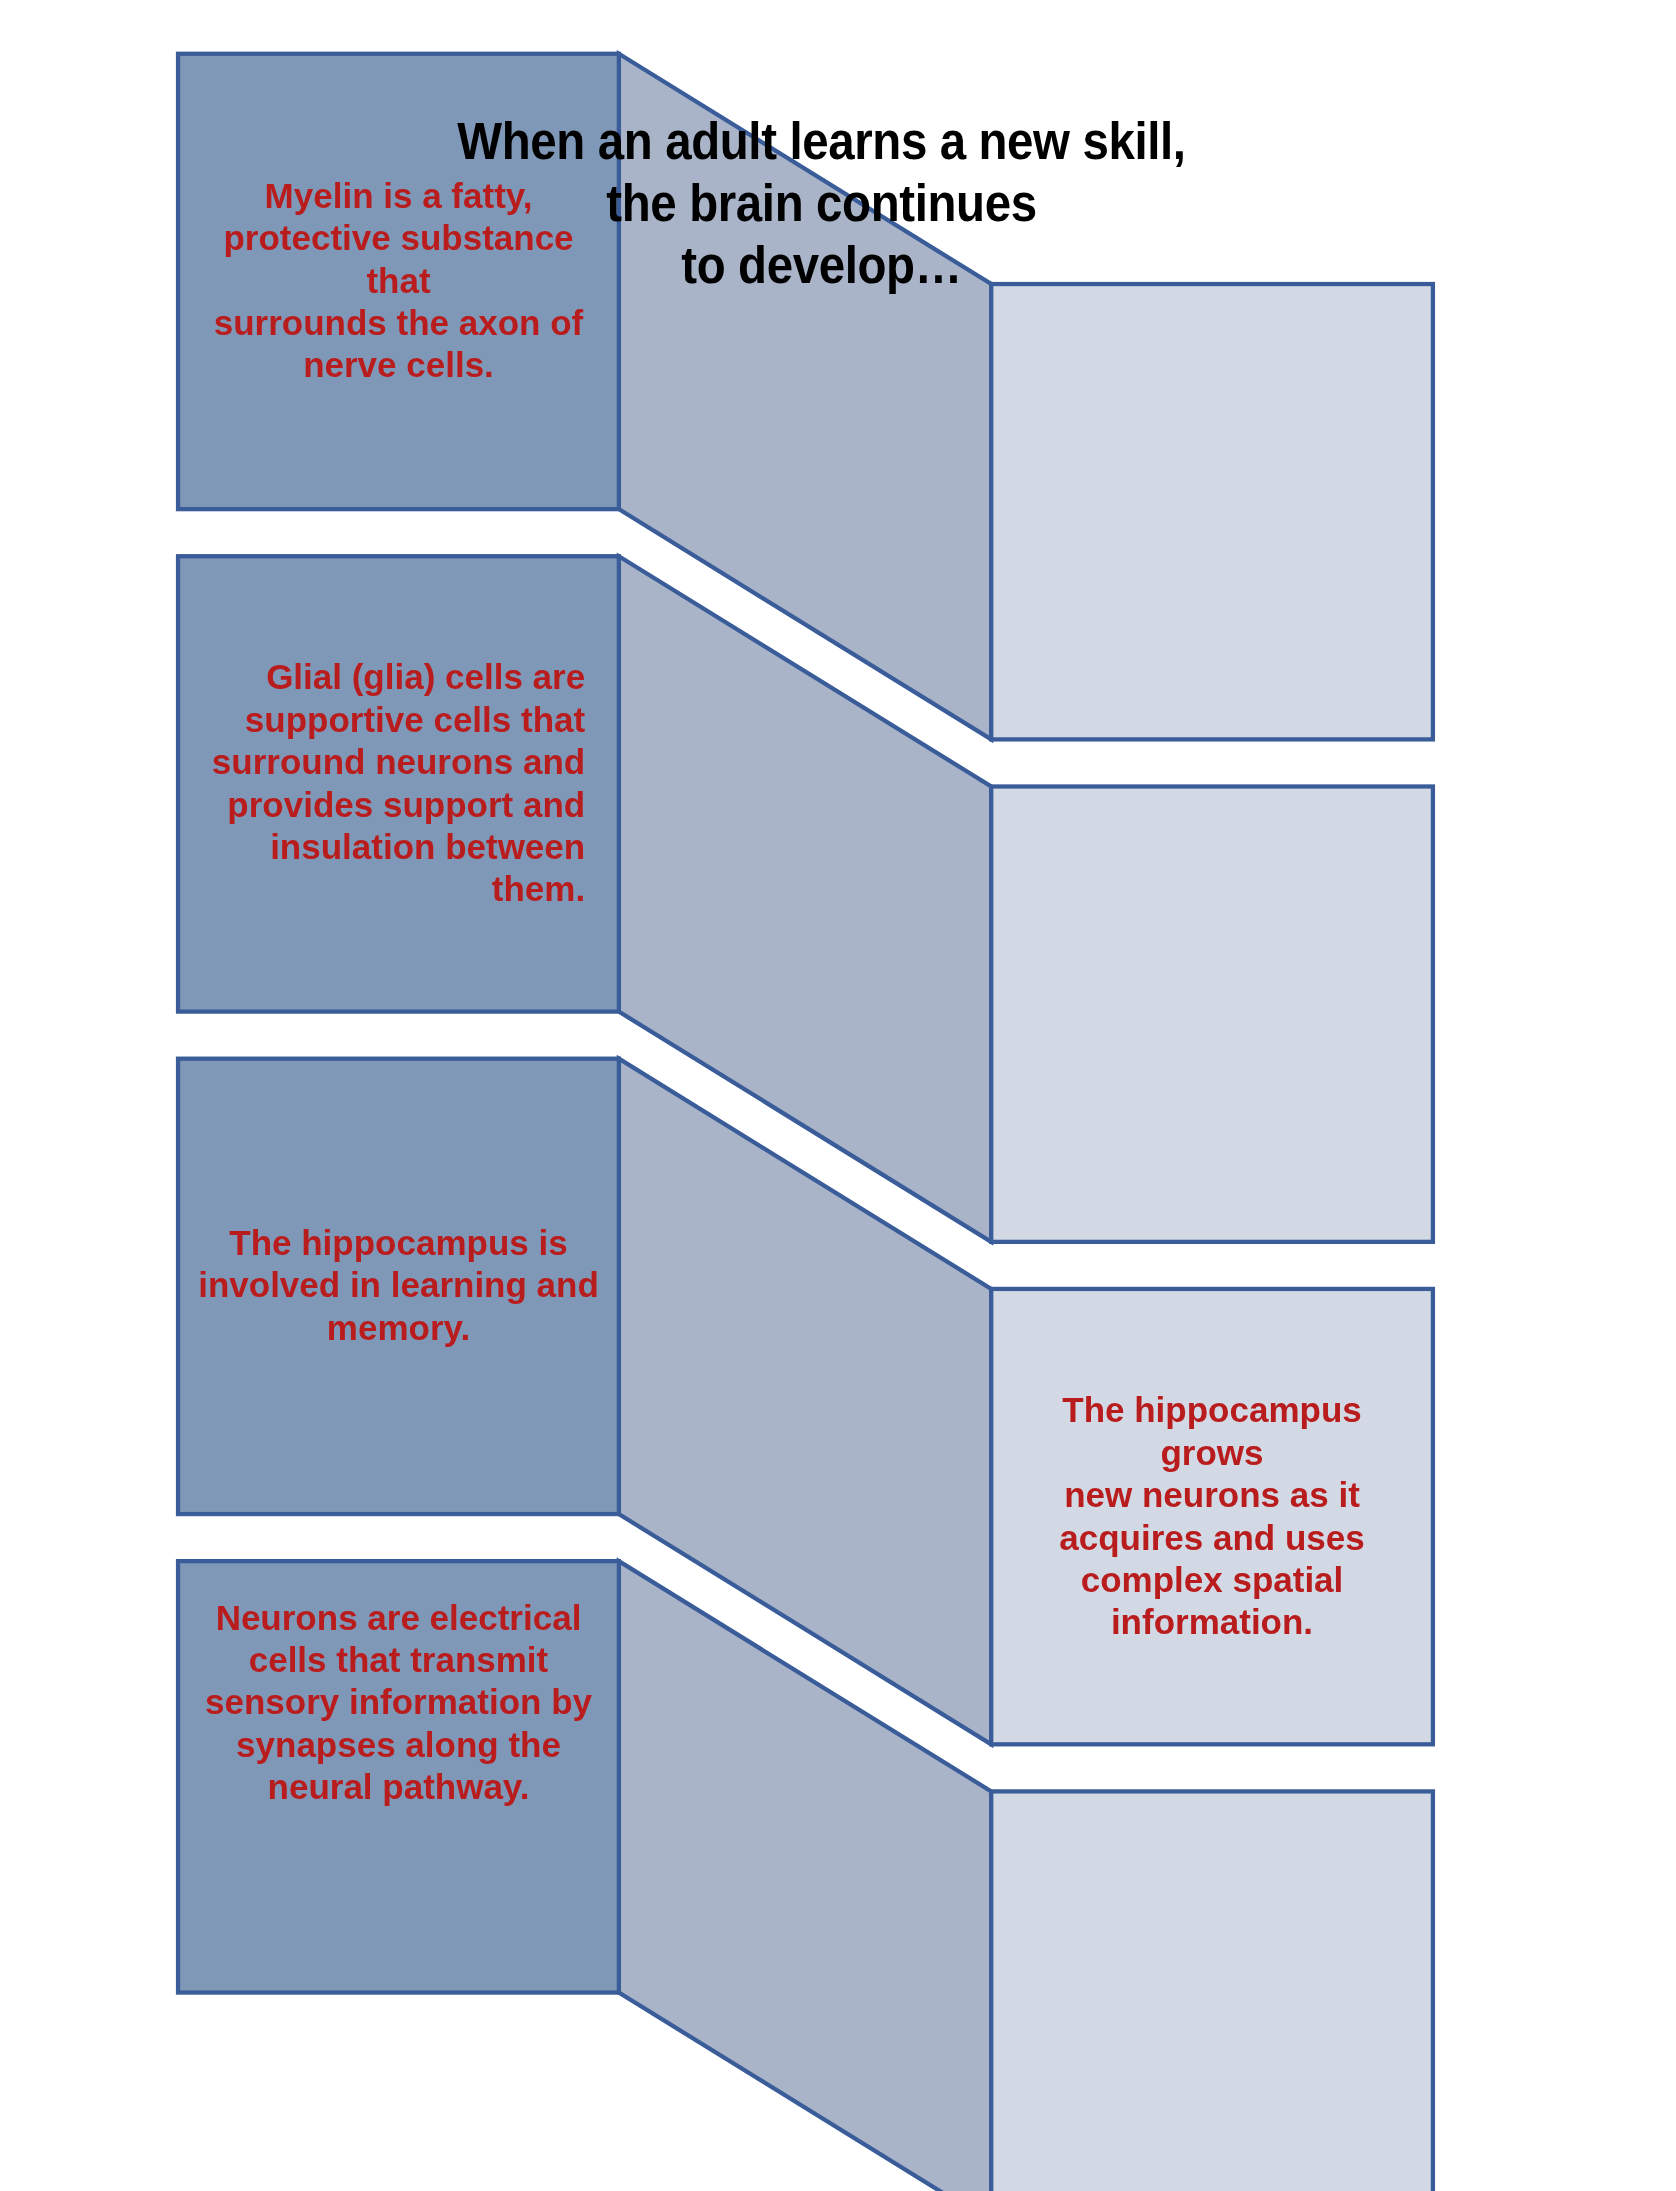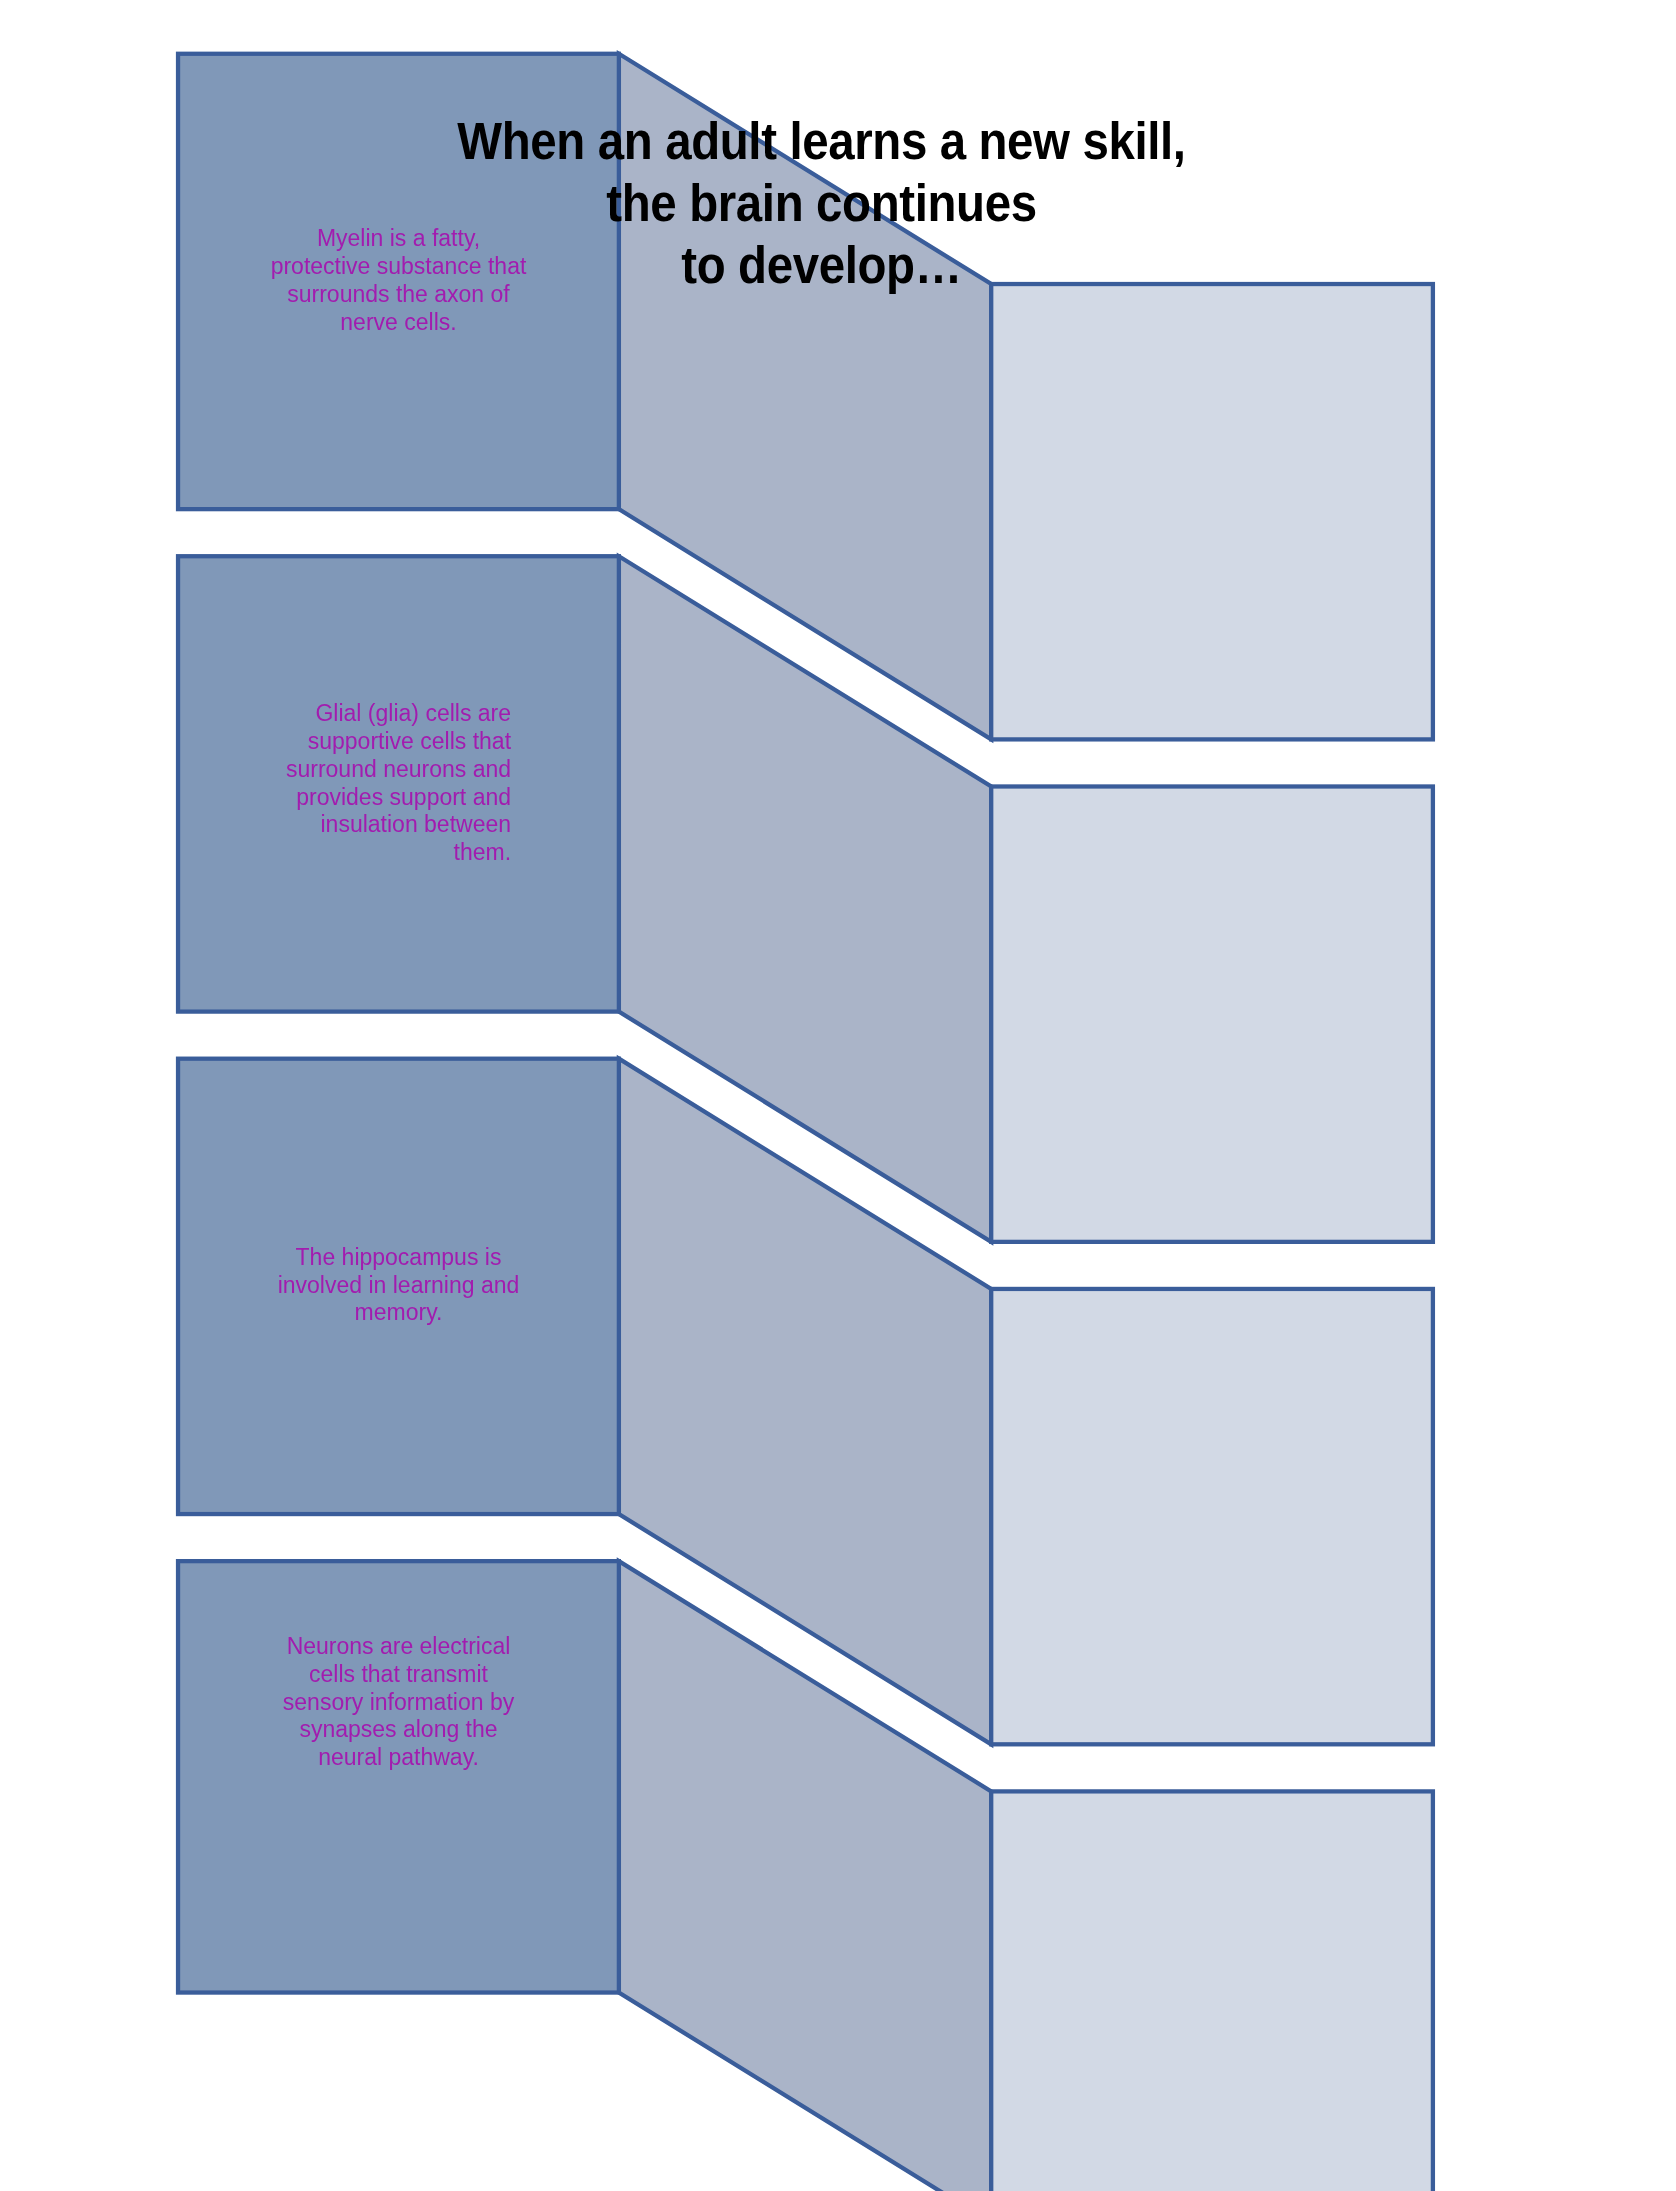--- a/index.html
+++ b/index.html
@@ -26,27 +26,28 @@
     left: 0;
     width: 1676px;
     height: 2192px;
   }
   .box-text {
     position: absolute;
     display: flex;
     align-items: center;
     justify-content: center;
     text-align: center;
-    color: #a21caf;
-    font-size: 23px;
+    color: #b91c1c;
+    font-size: 35px;
     line-height: 1.21;
     font-family: "Liberation Sans", sans-serif;
     padding: 0 15.4px;
     box-sizing: border-box;
     white-space: pre-line;
+    font-weight: bold;
   }
   .title-text {
     position: absolute;
     text-align: center;
     color: #000000;
     font-weight: bold;
     font-size: 51px;
     line-height: 1.22;
     letter-spacing: -0.4px;
     font-family: "Liberation Sans", sans-serif;
@@ -100,16 +101,21 @@
 memory.</div>
 
   <div class="box-text" style="left:178px; top:1443px; width:441px; height:431px;">Neurons are electrical
 cells that transmit
 sensory information by
 synapses along the
 neural pathway.</div>
 
 
 
+  <div class="box-text" style="left:991px; top:1245px; width:442px; height:455px;">The hippocampus grows
+new neurons as it
+acquires and uses
+complex spatial
+information.</div>
 
 
 </div>
 
 
 </body></html>

